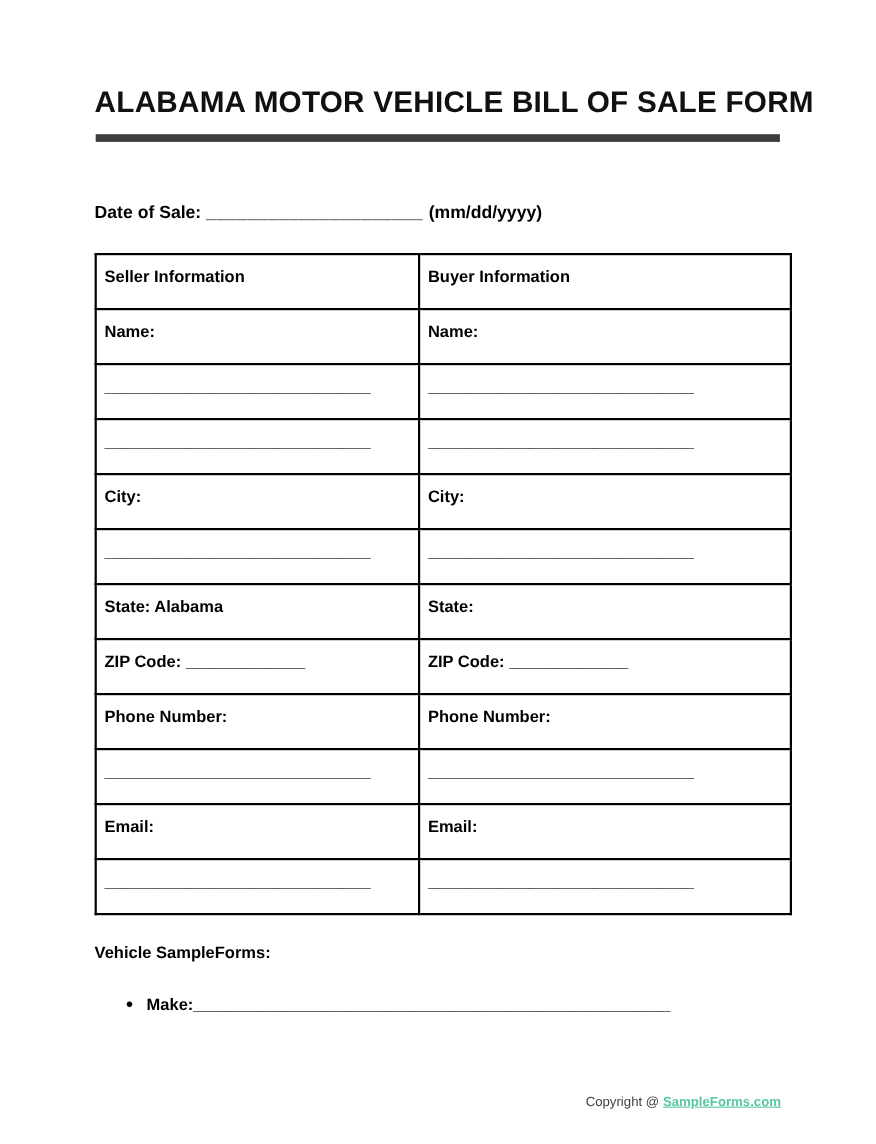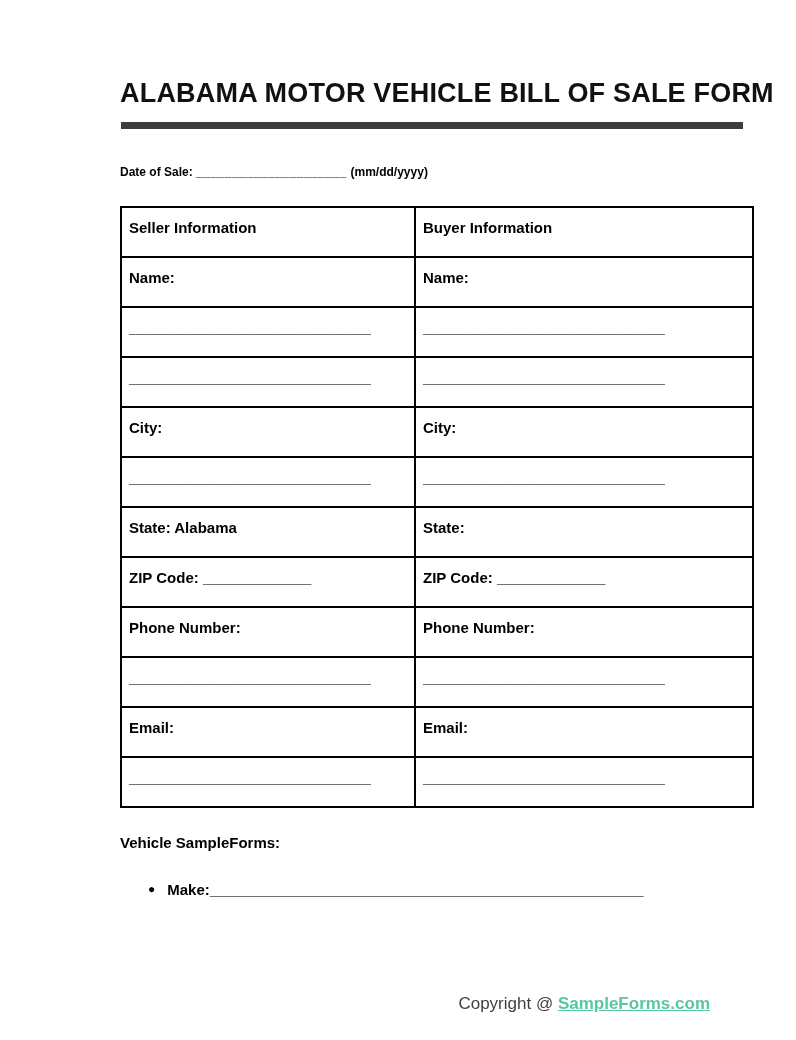--- a/index.html
+++ b/index.html
@@ -8,40 +8,40 @@
     width: 796px;
     height: 1040px;
     font-family: "Liberation Sans", sans-serif;
     color: #000000;
     position: relative;
     overflow: hidden;
   }
   .page {
     width: 796px;
     height: 1040px;
-    padding: 78px 86px 0 120px;
+    padding: 78px 86px 0 86px;
   }
   .form-title {
     font-size: 27px;
     font-weight: bold;
     text-align: center;
     white-space: nowrap;
     letter-spacing: 0.2px;
     color: #111111;
   }
   .title-divider {
     margin-top: 13px;
     height: 7px;
     background: #3d3d3d;
     width: 622px;
     margin-left: 1px;
   }
   .date-line {
-    margin-top: 36px;
-    font-size: 12px;
+    margin-top: 56px;
+    font-size: 16px;
     font-weight: bold;
     white-space: nowrap;
   }
   .date-line .blank { letter-spacing: 0.5px; }
   table.info-table {
     margin-top: 27px;
     border-collapse: collapse;
     width: 632px;
     table-layout: fixed;
   }
@@ -73,21 +73,21 @@
   .bullet-dot {
     font-size: 12px;
     margin-right: 12px;
     position: relative;
     top: -2px;
   }
   .footer {
     position: absolute;
     right: 86px;
     top: 994px;
-    font-size: 17px;
+    font-size: 12px;
     color: #3f3f3f;
     white-space: nowrap;
   }
   .footer a {
     font-weight: bold;
     color: #57c7a2;
     text-decoration: underline;
     text-decoration-color: #57c7a2;
     cursor: pointer;
   }

